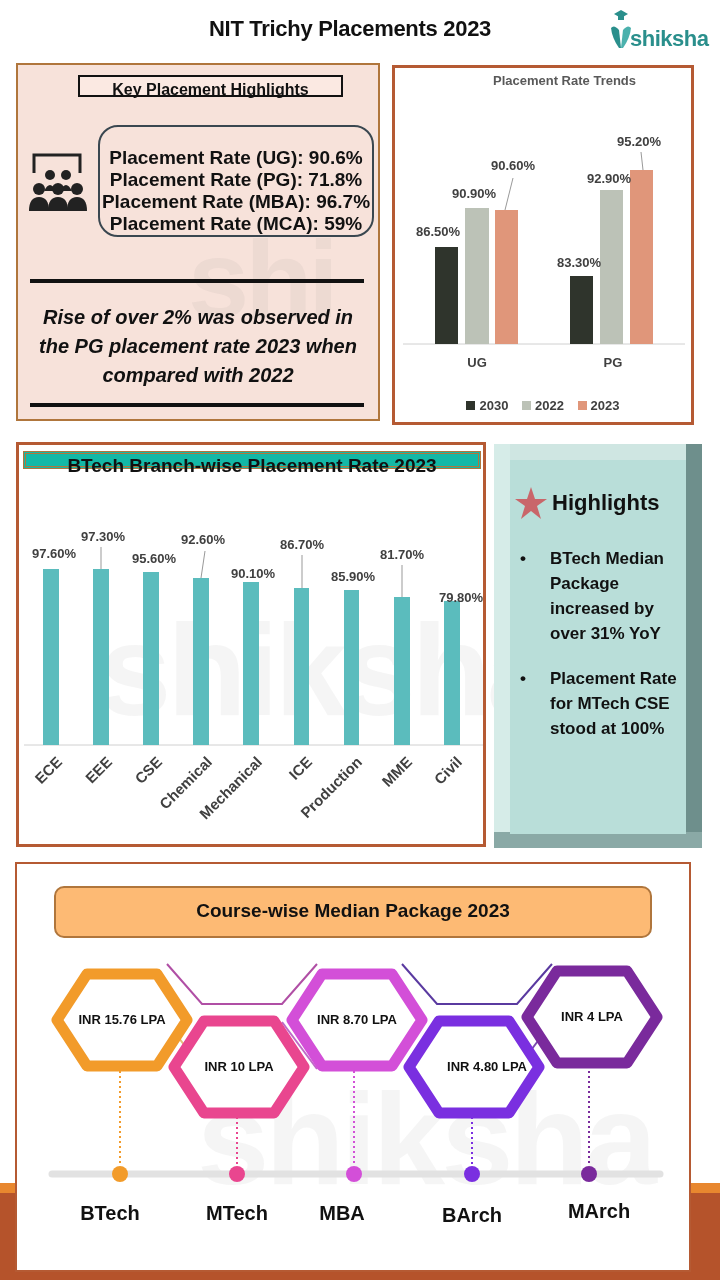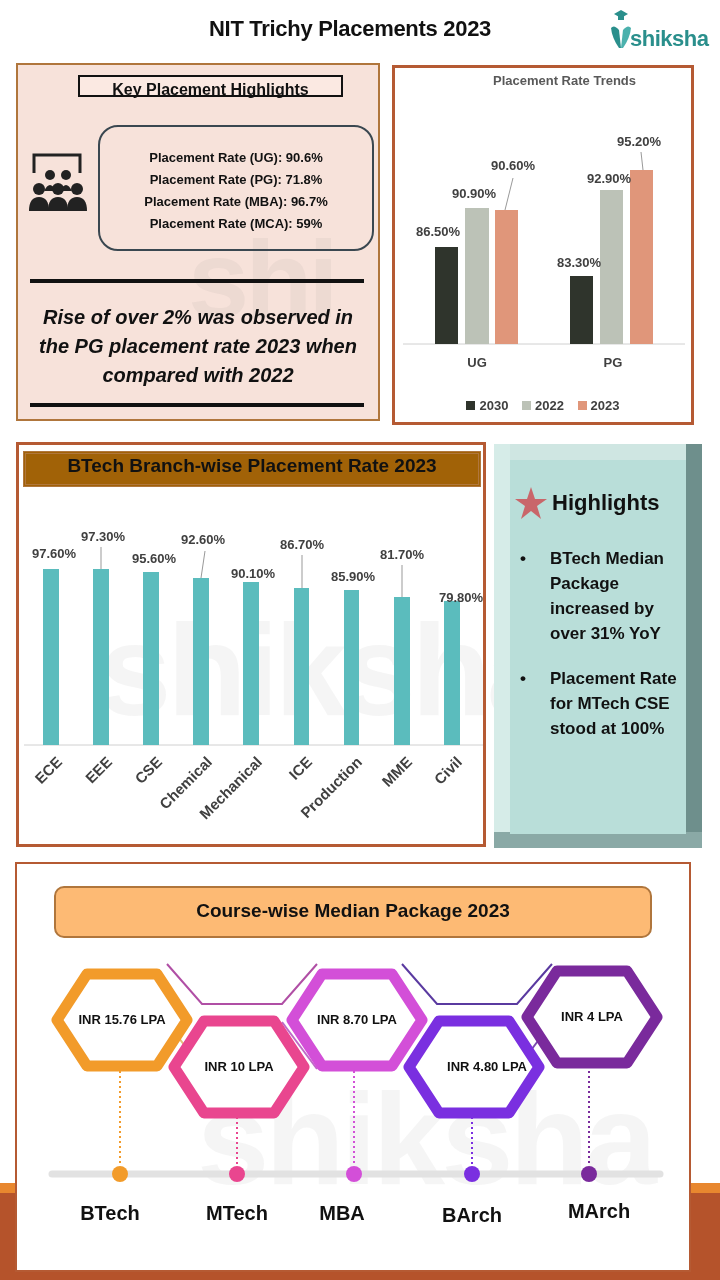--- a/index.html
+++ b/index.html
@@ -9,37 +9,37 @@
   .abs { position: absolute; }
 
   
   .page-title { position: absolute; left: 0; width: 700px; top: 16px; text-align: center; font-size: 22px; font-weight: bold; letter-spacing: -0.3px; }
   .logo { position: absolute; left: 608px; top: 8px; width: 108px; height: 46px; }
   .logo-text { position: absolute; left: 22px; top: 18px; font-size: 22px; font-weight: bold; color: #2a8f8c; letter-spacing: -0.5px; }
 
   
   .key-panel { left: 16px; top: 63px; width: 364px; height: 358px; background: #f7e2da; border: 2px solid #b0763c; }
   .key-title { position: absolute; left: 60px; top: 10px; width: 265px; height: 22px; border: 2px solid #111; background: #fbe9e2; text-align: center; font-weight: bold; font-size: 16px; line-height: 26px; }
-  .rates-box { position: absolute; left: 80px; top: 60px; width: 276px; height: 126px; border: 2px solid #3a4750; border-radius: 20px; padding-top: 20px; text-align: center; font-weight: bold; font-size: 13px; line-height: 22px; }
+  .rates-box { position: absolute; left: 80px; top: 60px; width: 276px; height: 112px; border: 2px solid #3a4750; border-radius: 20px; padding-top: 20px; text-align: center; font-weight: bold; font-size: 19px; line-height: 22px; }
   .rates-box div { white-space: nowrap; }
   .people-icon { position: absolute; left: 10px; top: 86px; width: 60px; height: 62px; }
   .hr-thick { position: absolute; left: 12px; width: 334px; height: 4px; background: #111; }
   .insight { position: absolute; left: 10px; top: 238px; width: 340px; text-align: center; font-weight: bold; font-style: italic; font-size: 20px; line-height: 29px; }
 
   
   .trend-panel { left: 392px; top: 65px; width: 302px; height: 360px; background: #fff; border: 3px solid #b55a33; }
   .trend-title { position: absolute; left: 0; width: 296px; top: 5px; text-align: center; font-size: 13px; font-weight: bold; color: #595959; padding-left: 43px; }
   .trend-chart { position: absolute; left: 0; top: 0; }
   .legend { position: absolute; left: 0; width: 296px; top: 330px; text-align: center; font-size: 13px; font-weight: bold; color: #404040; }
   .legend-item { display: inline-block; margin: 0 5px; }
   .legend-swatch { display: inline-block; width: 9px; height: 9px; margin-right: 4px; vertical-align: 0px; }
 
   
   .branch-panel { left: 16px; top: 442px; width: 470px; height: 405px; background: #fff; border: 3px solid #b55a33; }
-  .branch-title { position: absolute; left: 4px; top: 6px; width: 458px; height: 36px; background: #a16207; border: 3px double #b0763c; text-align: center; font-weight: bold; font-size: 19px; line-height: 24px; }
+  .branch-title { position: absolute; left: 4px; top: 6px; width: 458px; height: 18px; background: #14b8a6; border: 3px double #b0763c; text-align: center; font-weight: bold; font-size: 19px; line-height: 24px; }
   .branch-chart { position: absolute; left: 0; top: 0; }
 
   
   .hl-panel { left: 494px; top: 444px; width: 208px; height: 404px; background: #7c9b98; }
   .hl-inner { position: absolute; left: 16px; top: 16px; width: 176px; height: 374px; background: #b9ded9; }
   .hl-bevel-top { position: absolute; left: 0; top: 0; width: 208px; height: 16px; background: #cfe6e2; }
   .hl-bevel-left { position: absolute; left: 0; top: 0; width: 16px; height: 404px; background: #d6ece8; }
   .hl-bevel-right { position: absolute; right: 0; top: 0; width: 16px; height: 404px; background: #6e8f8c; }
   .hl-bevel-bottom { position: absolute; left: 0; bottom: 0; width: 208px; height: 16px; background: #8aa9a6; }
   .hl-title { position: absolute; left: 58px; top: 46px; font-size: 22px; font-weight: bold; }

